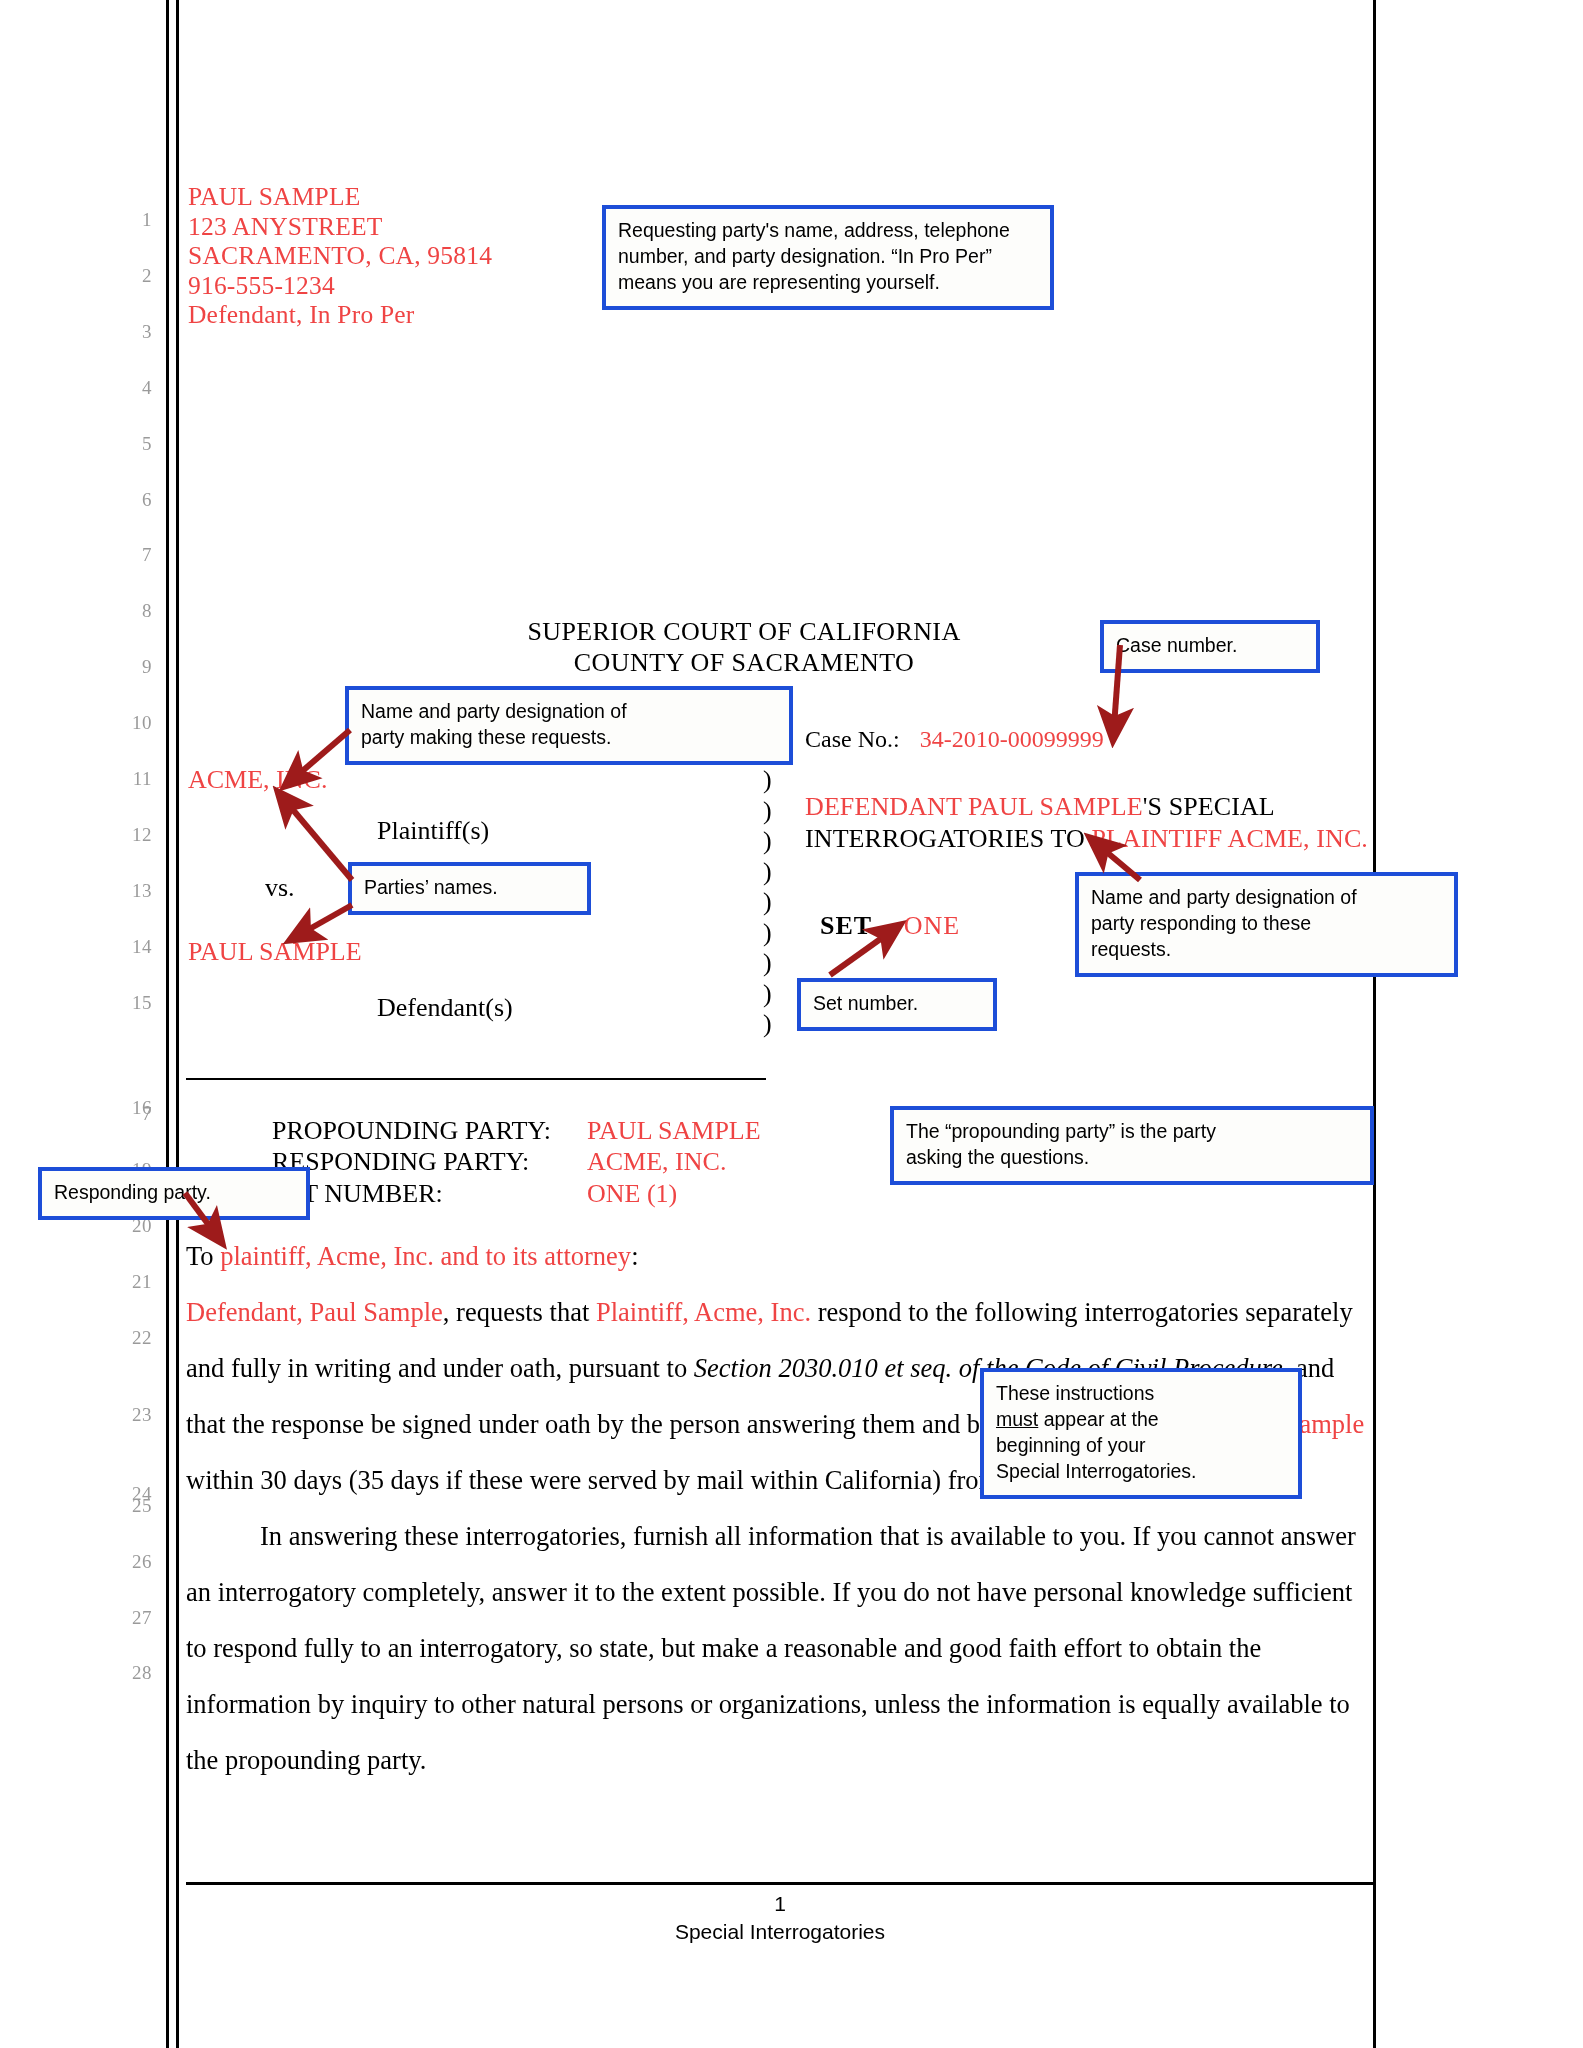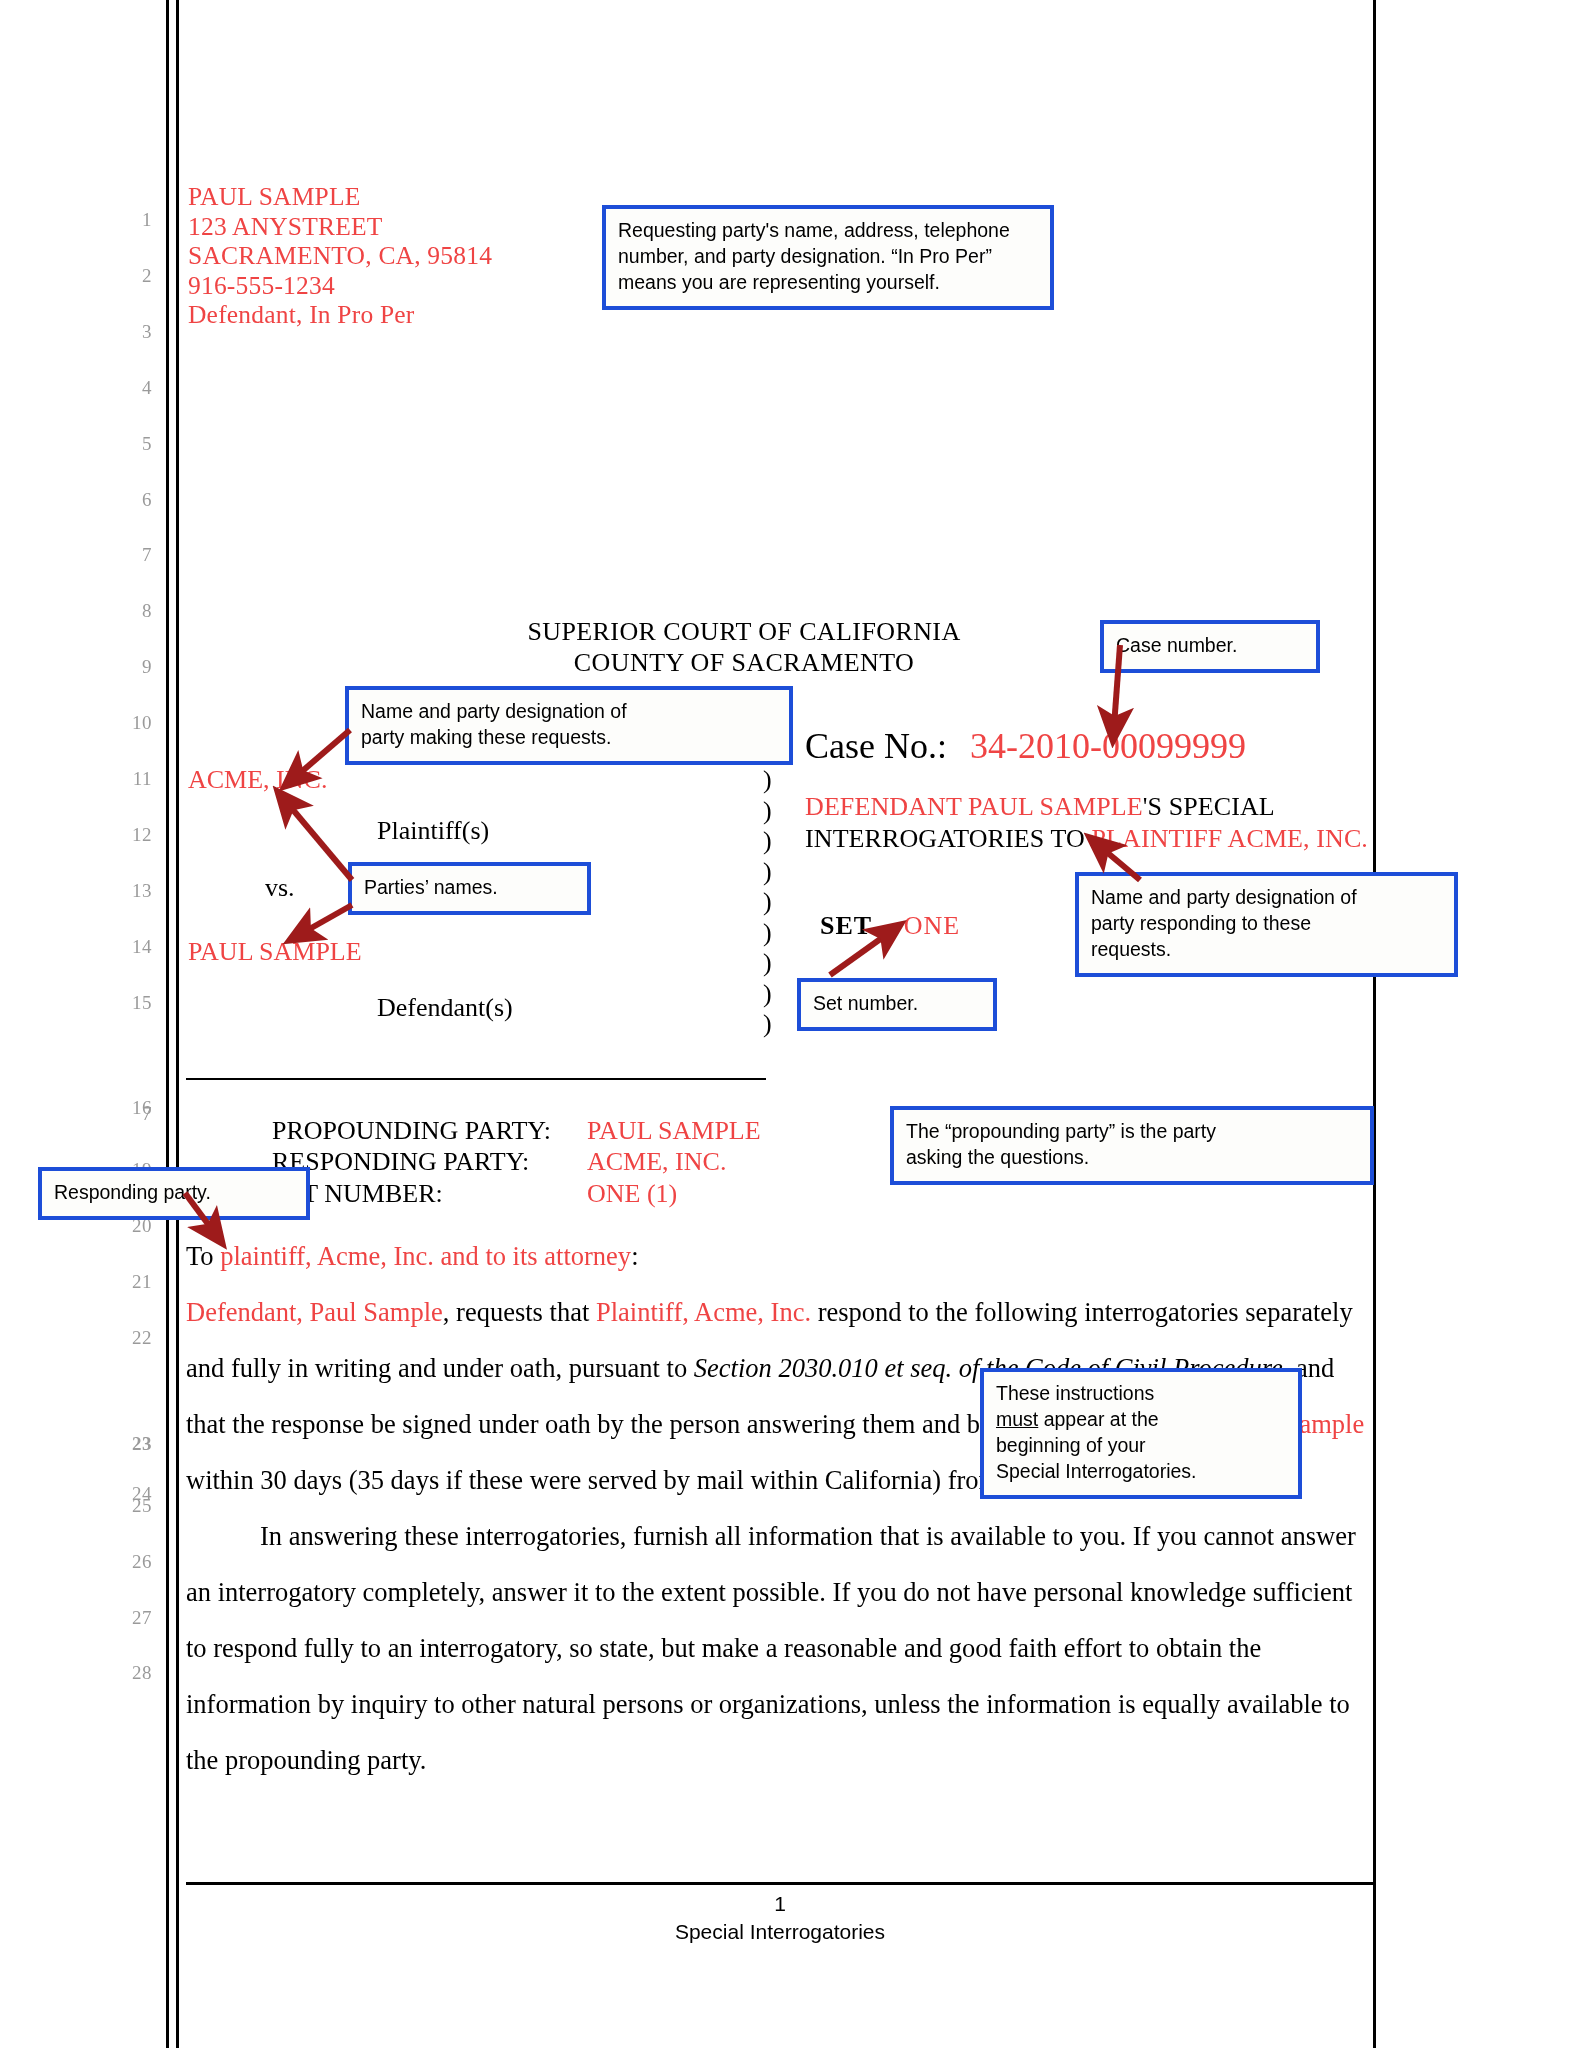--- a/index.html
+++ b/index.html
@@ -33,21 +33,21 @@
   .bold { font-weight:bold; }
 
   #caption-address { left:188px; top:182px; width:420px; letter-spacing:.2px; }
   #caption-address div { white-space:nowrap; }
 
   #court-title {
     left:344px; top:617px; width:800px; text-align:center;
     font-size:26px; line-height:1.18; letter-spacing:.4px;
   }
 
-  #case-no { left:805px; top:726px; font-size:36px; white-space:nowrap; }
+  #case-no { left:805px; top:726px; font-size:24px; white-space:nowrap; }
 
   #doc-title {
     left:805px; top:791px; width:570px; font-size:26px; line-height:1.22;
     letter-spacing:.1px;
   }
 
   #set-line { left:820px; top:911px; font-size:26px; letter-spacing:1px; }
 
   
   #party-plaintiff { left:188px; top:765px; font-size:26px; }
@@ -123,21 +123,21 @@
       <div class="line-no" style="top: 823.9px;">12</div>
       <div class="line-no" style="top: 879.8px;">13</div>
       <div class="line-no" style="top: 935.7px;">14</div>
       <div class="line-no" style="top: 991.6px;">15</div>
       <div class="line-no" style="top: 1097px;">16</div>
       <div class="line-no" style="top: 1103.4px;">7</div>
       <div class="line-no" style="top: 1159.3px;">19</div>
       <div class="line-no" style="top: 1215.2px;">20</div>
       <div class="line-no" style="top: 1271.1px;">21</div>
       <div class="line-no" style="top: 1327px;">22</div>
-      <div class="line-no" style="top: 1433px; font-weight: bold;">23</div>
+      <div class="line-no" style="top: 1404px;">23</div>
       <div class="line-no" style="top: 1438.8px; margin-top: 44px;">24</div>
       <div class="line-no" style="top: 1494.7px;">25</div>
       <div class="line-no" style="top: 1550.6px;">26</div>
       <div class="line-no" style="top: 1606.5px;">27</div>
       <div class="line-no" style="top: 1662.4px;">28</div>
     </div>
 
   <div class="doc blue" id="caption-address">
     <div>PAUL SAMPLE</div>
     <div>123 ANYSTREET</div>

